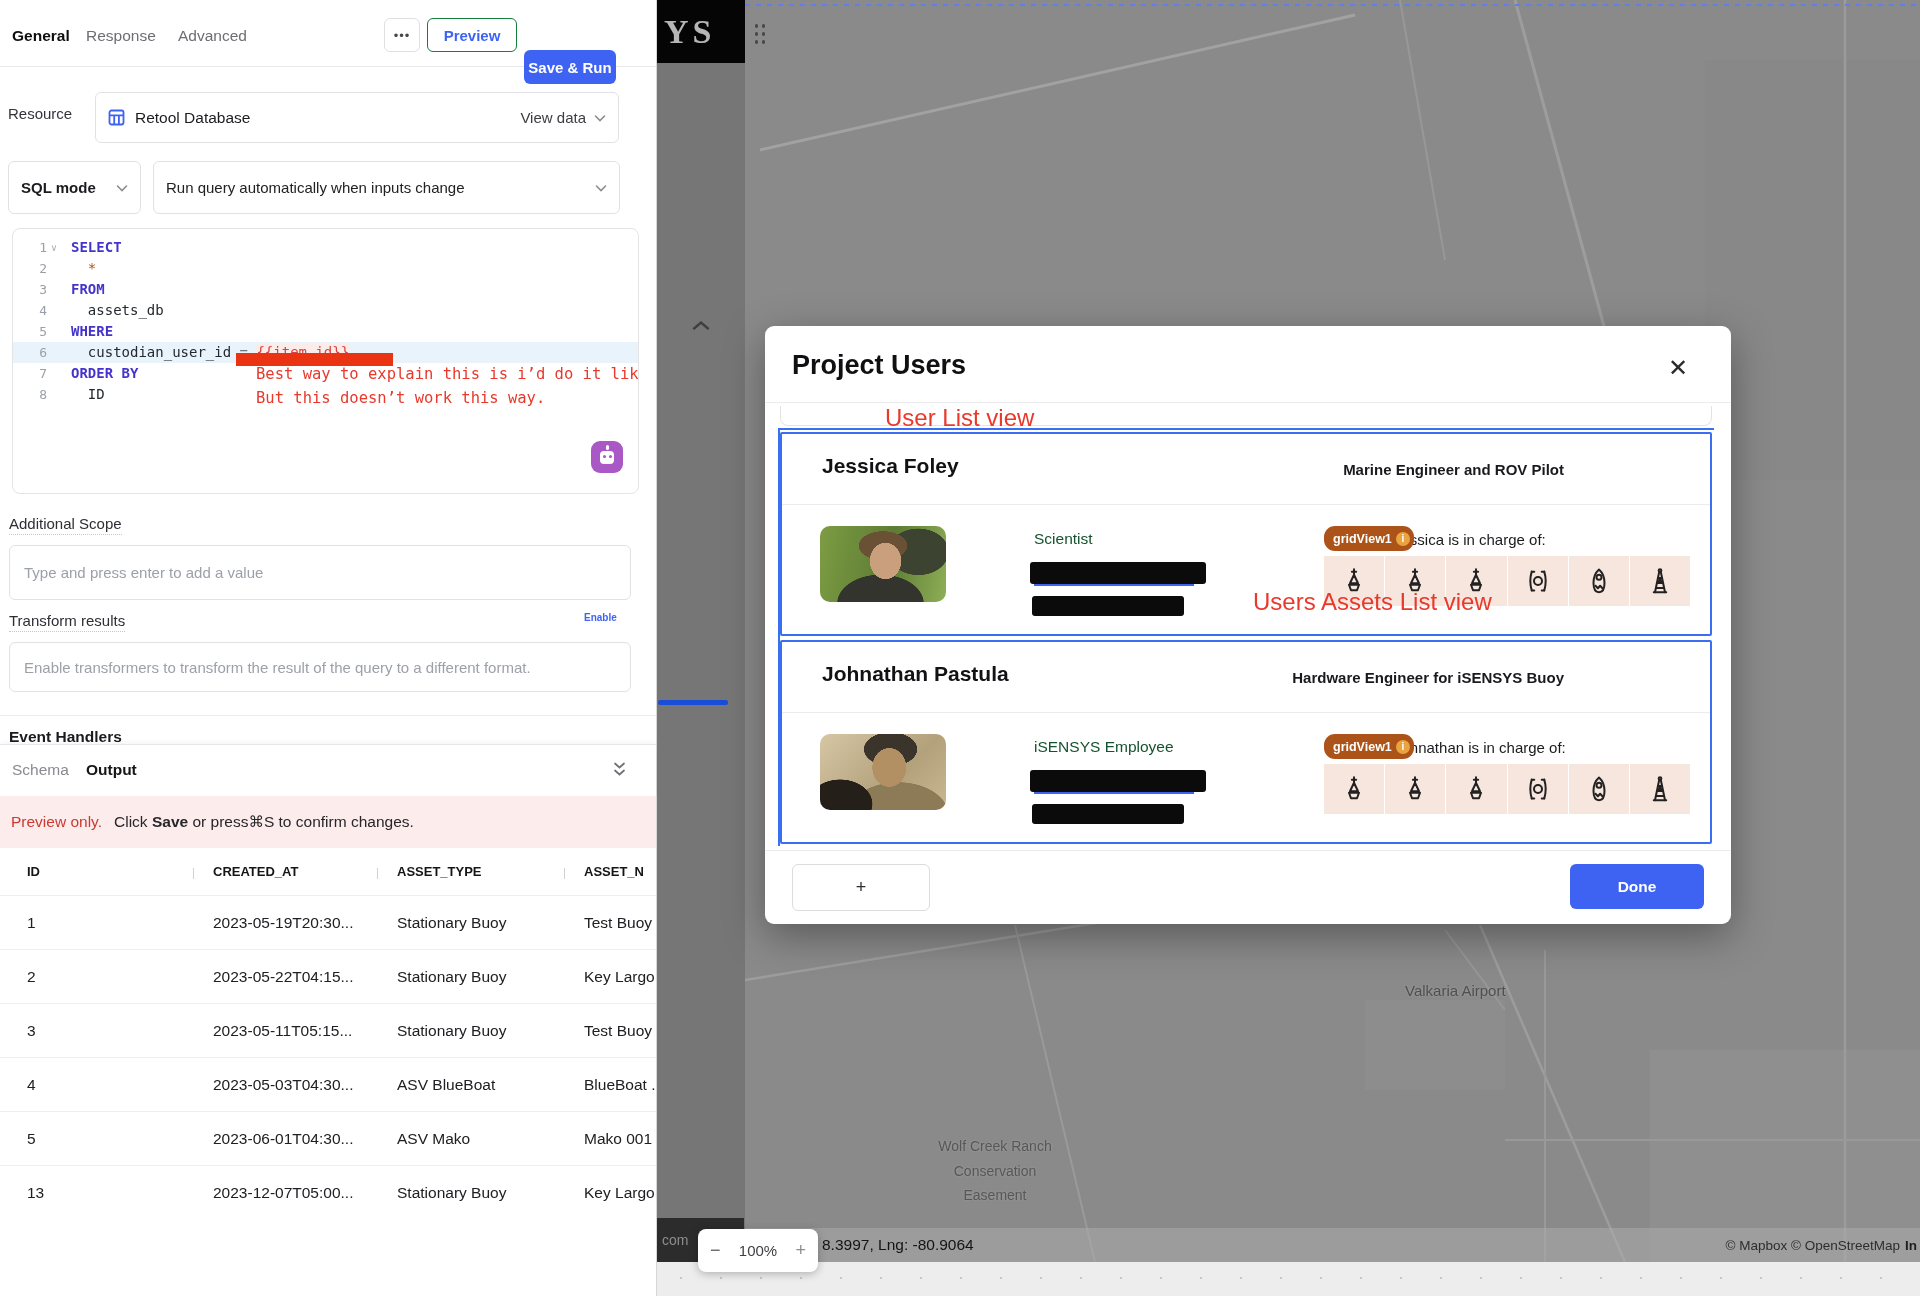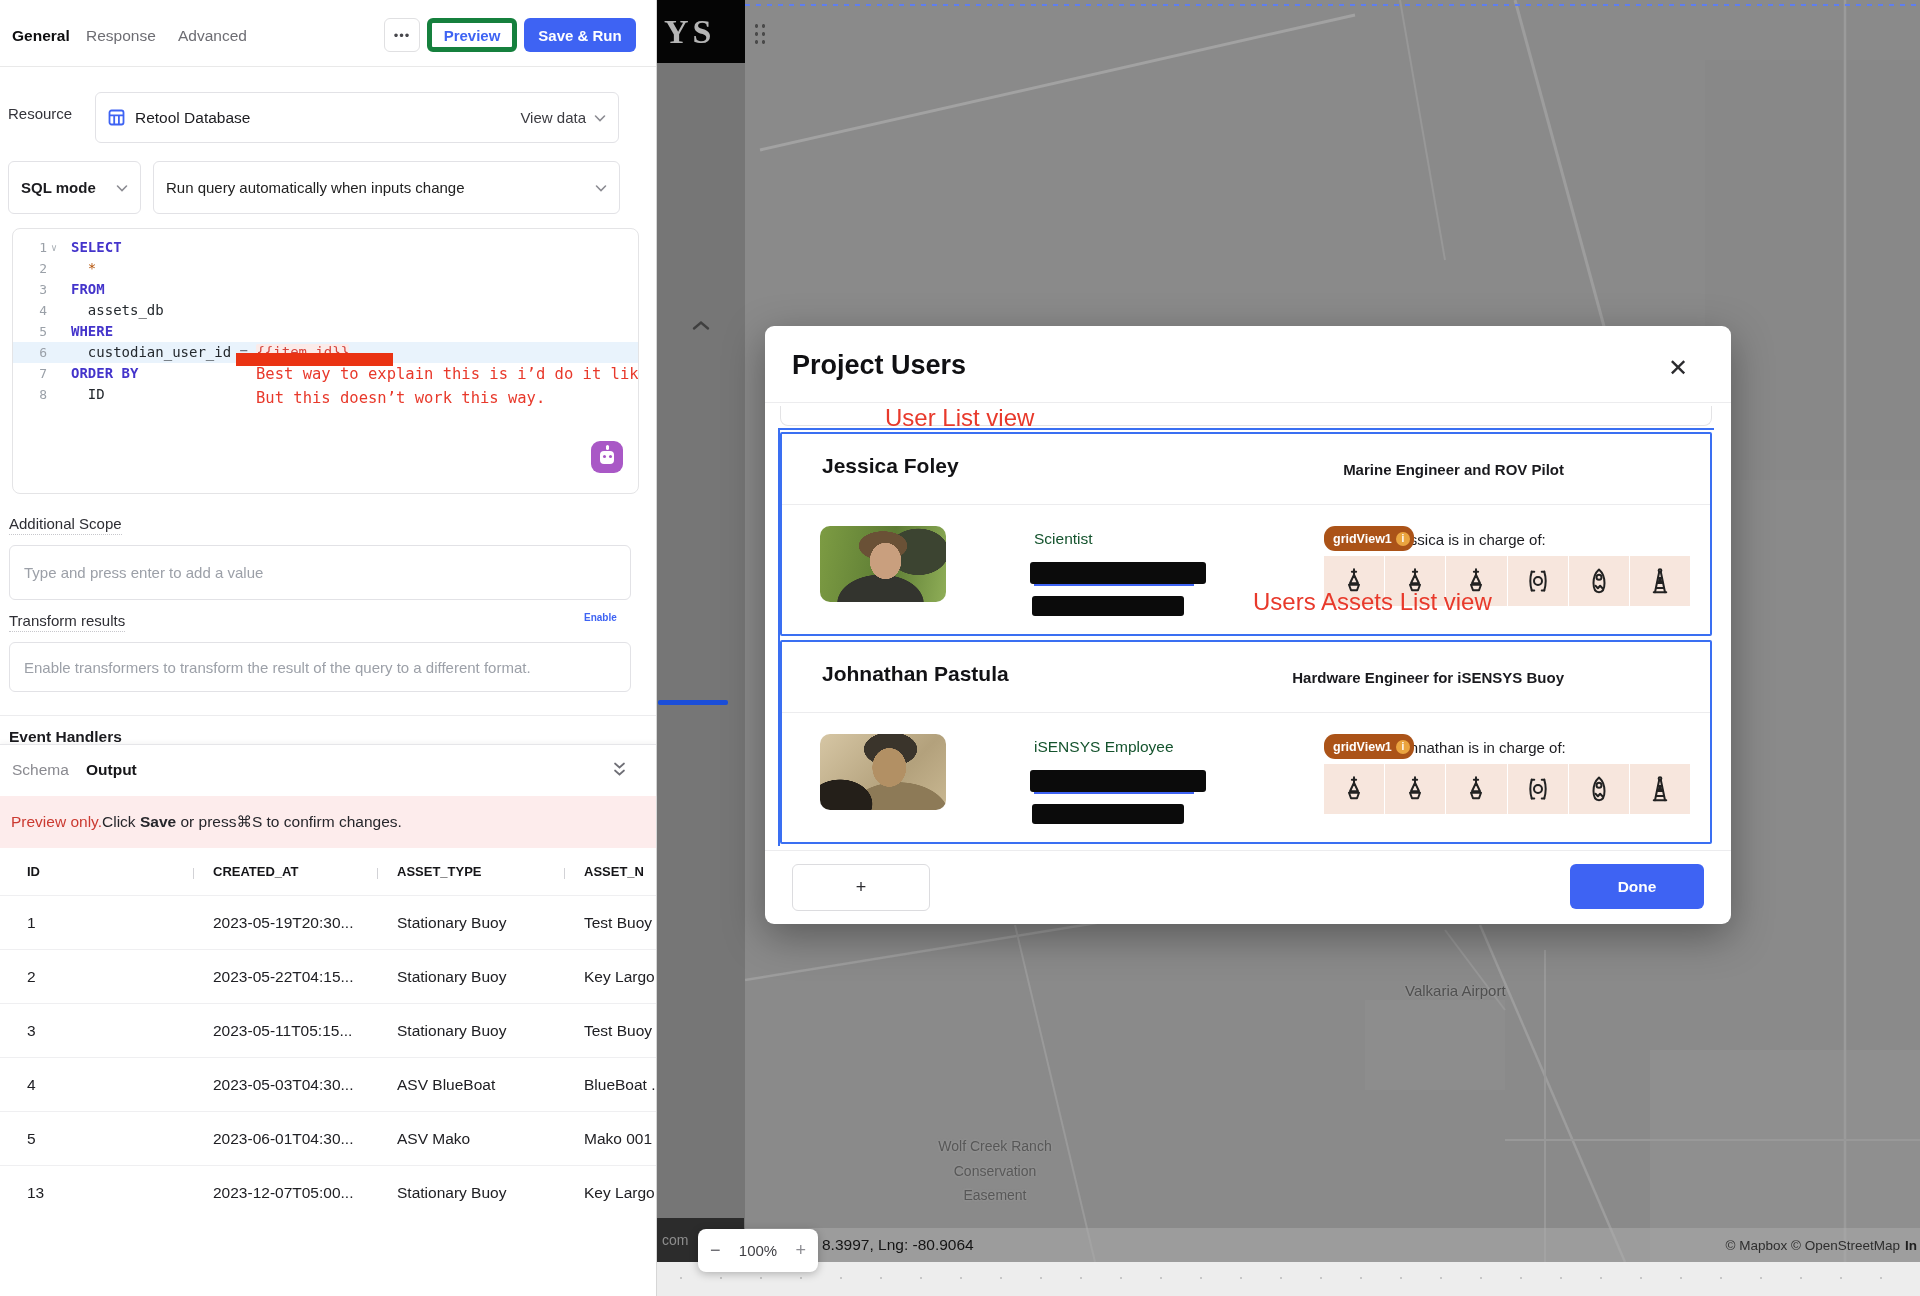--- a/index.html
+++ b/index.html
@@ -8,22 +8,22 @@
   .abs{position:absolute;}
 
   
   .left-panel{left:0;top:0;width:656px;height:1296px;background:#fff;border-right:1px solid #d6d6d6;z-index:5;}
   .qheader{left:0;top:4px;width:656px;height:62px;border-bottom:1px solid #e9e9e9;background:#fff;}
   .tab{position:absolute;top:23px;font-size:15.5px;color:#6d6d73;cursor:pointer;}
   .tab.active{color:#0d0d0f;font-weight:bold;}
   .btn{position:absolute;top:14px;height:34px;border-radius:6px;box-sizing:border-box;
        display:flex;align-items:center;justify-content:center;font-size:15px;cursor:pointer;}
   .more-btn{left:384px;width:36px;border:1px solid #e0e0e2;color:#47474c;font-size:13px;letter-spacing:1px;background:#fff;}
-  .preview-btn{left:427px;width:90px;border:5px solid #15803d;color:#3e63f3;font-weight:bold;background:#fff;}
-  .saverun-btn{left:524px;width:112px;background:#3e63f3;color:#fff;font-weight:bold;border:none;}
+  .preview-btn{left:427px;width:90px;border:1px solid #15803d;color:#3e63f3;font-weight:bold;background:#fff;}
+  .saverun-btn{left:524px;width:92px;background:#3e63f3;color:#fff;font-weight:bold;border:none;margin-top:32px;}
 
   .res-label{left:8px;top:105px;font-size:15px;color:#33333a;}
   .res-box{left:95px;top:92px;width:524px;height:51px;border:1px solid #e2e2e6;border-radius:6px;background:#fff;
            display:flex;align-items:center;box-sizing:border-box;padding:0 12px;}
   .res-name{font-size:15.5px;color:#1c1c20;margin-left:10px;}
   .res-right{margin-left:auto;display:flex;align-items:center;gap:8px;font-size:15px;color:#3c3c42;}
 
   .sel-box{border:1px solid #e2e2e6;border-radius:6px;background:#fff;display:flex;align-items:center;
            box-sizing:border-box;padding:0 12px;font-size:15px;color:#222;}
   .mode-box{left:8px;top:161px;width:133px;height:53px;font-weight:bold;color:#1b1b1f;}
@@ -67,21 +67,21 @@
   .evt-label{left:9px;top:728px;font-size:15.5px;font-weight:bold;color:#1b1b1f;}
 
   .schema-panel{left:0;top:744px;width:656px;height:52px;background:#fff;border-top:1px solid #e6e6e9;
                 box-shadow:0 -2px 5px rgba(0,0,0,0.04);}
   .schema-word{position:absolute;left:12px;top:16px;font-size:15.5px;color:#8a8a90;}
   .output-word{position:absolute;left:86px;top:16px;font-size:15.5px;font-weight:bold;color:#161619;}
   .dbl-chev{position:absolute;left:612px;top:15px;color:#6f6f76;}
 
   .banner{left:0;top:796px;width:656px;height:52px;background:#fdecec;display:flex;align-items:center;font-size:15.5px;}
   .banner .p1{color:#cb3a31;margin-left:11px;}
-  .banner .p2{color:#26262b;}
+  .banner .p2{color:#26262b;margin-left:12px;}
   .banner b{font-weight:bold;}
 
   .dtable{left:0;top:848px;width:656px;}
   .t-head{display:flex;height:47px;align-items:center;font-size:13px;font-weight:bold;color:#151518;}
   .t-cell{box-sizing:border-box;padding-left:20px;overflow:hidden;white-space:nowrap;flex:none;}
   .t-c0{width:193px;padding-left:27px;}
   .t-c1{width:184px;}
   .t-c2{width:187px;}
   .t-c3{width:92px;}
   .t-head .t-cell{position:relative;}

